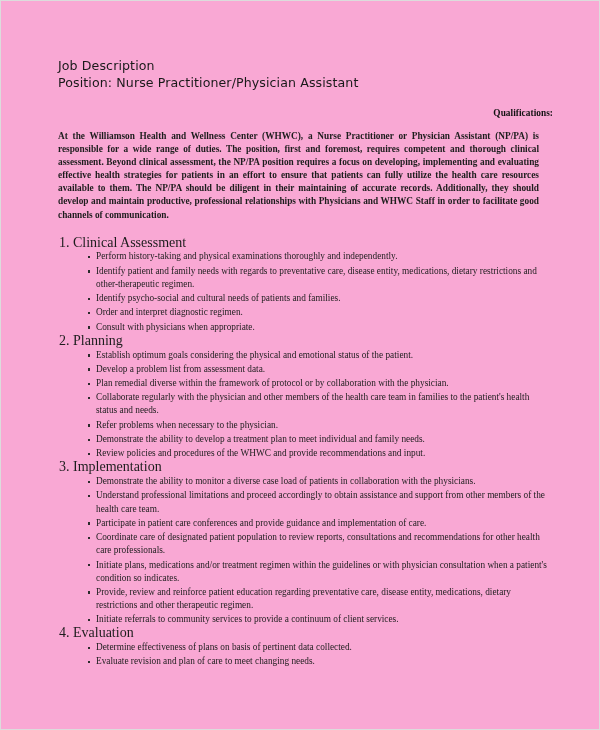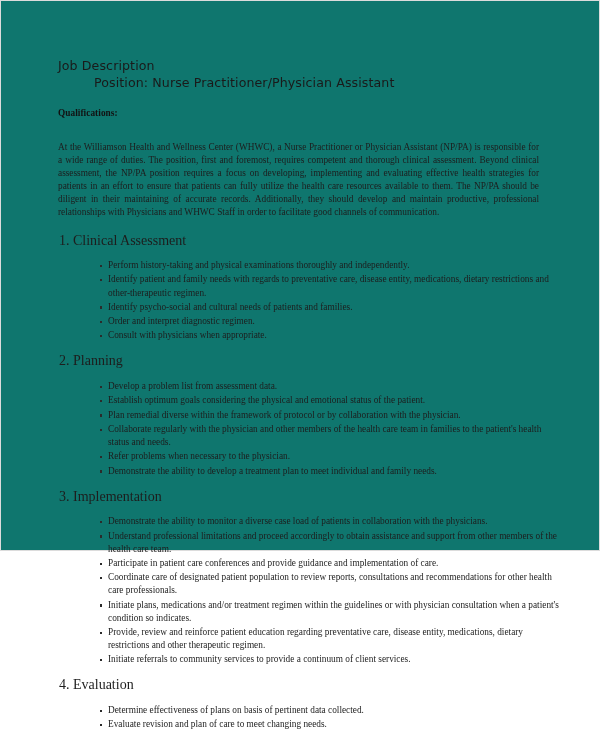--- a/index.html
+++ b/index.html
@@ -11,69 +11,70 @@
     width: 600px;
     height: 730px;
     font-family: "Liberation Serif", "DejaVu Serif", serif;
     color: #1d1d1d;
     overflow: hidden;
   }
   .page {
     position: relative;
     box-sizing: border-box;
     width: 600px;
-    height: 551px;
-    background: #0f766e;
+    height: 730px;
+    background: #f9a8d4;
     border: 1px solid #dcdcdc;
     padding: 57px 46px 0 57px;
   }
   .doc-header {
     font-family: "DejaVu Sans", "Liberation Sans", sans-serif;
     font-size: 12.6px;
     font-weight: 400;
     line-height: 16.5px;
     color: #1a1a1a;
     letter-spacing: 0.1px;
   }
   .doc-header .line2 {
     display: block;
-    margin-left: 36px;
   }
   .section-heading {
     font-family: "Liberation Serif", "DejaVu Serif", serif;
     font-weight: bold;
     font-size: 9.3px;
     line-height: 12px;
     color: #121212;
     margin-top: 16px;
     letter-spacing: 0.05px;
+    text-align: right;
   }
   .intro-paragraph {
     font-size: 9.3px;
     line-height: 13.1px;
     text-align: justify;
-    margin-top: 22px;
+    margin-top: 11px;
     width: 481px;
     color: #1d1d1d;
+    font-weight: bold;
   }
   .functions-block {
     margin-top: 14px;
   }
   .group {
     margin-top: 0;
   }
   .group-title {
     font-size: 14px;
     line-height: 13.6px;
     color: #1d1d1d;
     padding-left: 1px;
   }
   ul.bullets {
     list-style: none;
-    margin: 12px;
+    margin: 0;
     padding: 0;
   }
   ul.bullets > li {
     position: relative;
     font-size: 9.3px;
     line-height: 13.1px;
     color: #1d1d1d;
     padding-left: 38px;
     margin-top: 1.2px;
     width: 452px;
@@ -110,26 +111,27 @@
           <li>Perform history-taking and physical examinations thoroughly and independently.</li>
           <li>Identify patient and family needs with regards to preventative care, disease entity, medications, dietary restrictions and other-therapeutic regimen.</li>
           <li>Identify psycho-social and cultural needs of patients and families.</li>
           <li>Order and interpret diagnostic regimen.</li>
           <li>Consult with physicians when appropriate.</li>
         </ul>
       </div>
       <div class="group">
         <div class="group-title">2. Planning</div>
         <ul class="bullets">
+          <li>Establish optimum goals considering the physical and emotional status of the patient.</li>
           <li>Develop a problem list from assessment data.</li>
-          <li>Establish optimum goals considering the physical and emotional status of the patient.</li>
           <li>Plan remedial diverse within the framework of protocol or by collaboration with the physician.</li>
           <li>Collaborate regularly with the physician and other members of the health care team in families to the patient's health status and needs.</li>
           <li>Refer problems when necessary to the physician.</li>
           <li>Demonstrate the ability to develop a treatment plan to meet individual and family needs.</li>
+          <li>Review policies and procedures of the WHWC and provide recommendations and input.</li>
         </ul>
       </div>
       <div class="group">
         <div class="group-title">3. Implementation</div>
         <ul class="bullets">
           <li>Demonstrate the ability to monitor a diverse case load of patients in collaboration with the physicians.</li>
           <li>Understand professional limitations and proceed accordingly to obtain assistance and support from other members of the health care team.</li>
           <li>Participate in patient care conferences and provide guidance and implementation of care.</li>
           <li>Coordinate care of designated patient population to review reports, consultations and recommendations for other health care professionals.</li>
           <li>Initiate plans, medications and/or treatment regimen within the guidelines or with physician consultation when a patient's condition so indicates.</li>

